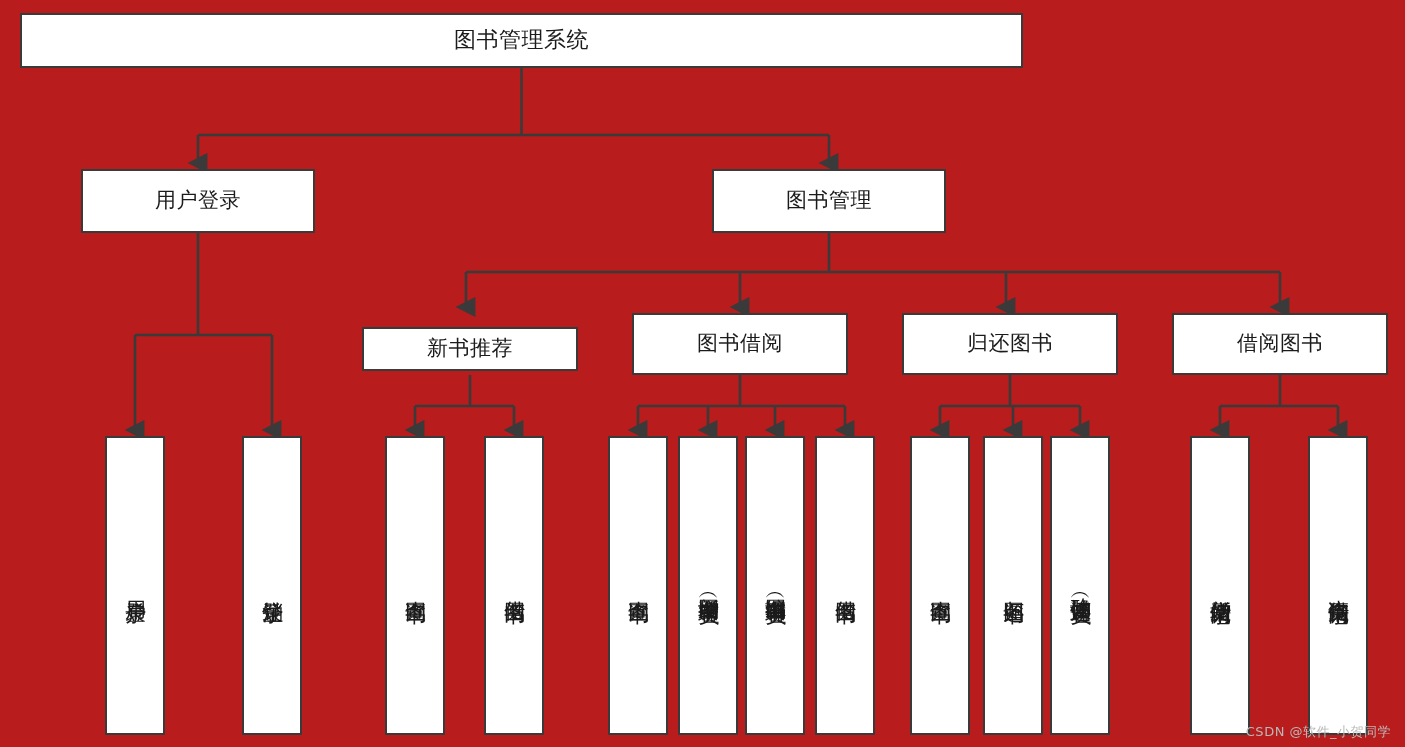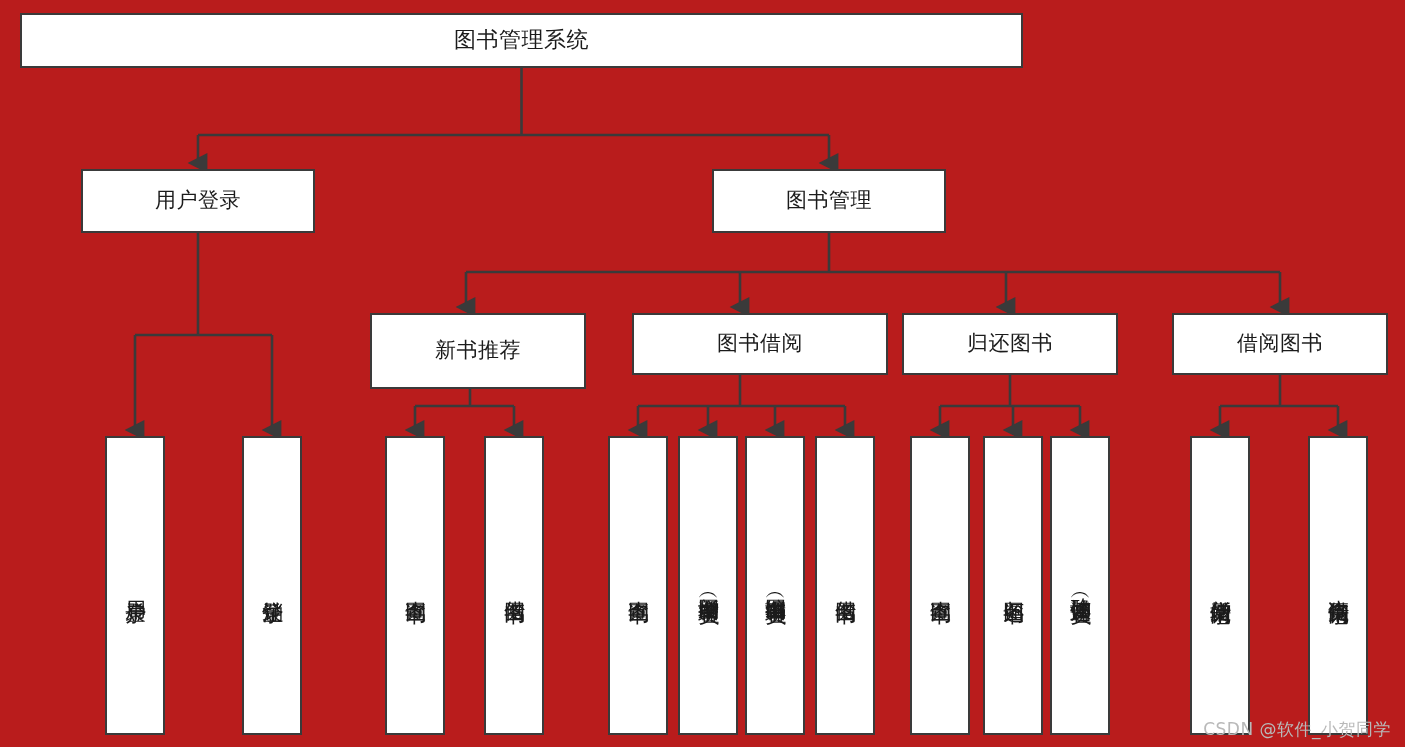--- a/index.html
+++ b/index.html
@@ -57,21 +57,21 @@
     line-height: 1.22;
     letter-spacing: 1px;
     color: #1b1b1b;
     white-space: nowrap;
     text-align: center;
   }
   #watermark {
     position: absolute;
     right: 14px;
     bottom: 6px;
-    font-size: 17px;
+    font-size: 13px;
     color: #b9b9b9;
     letter-spacing: 0.5px;
     white-space: nowrap;
     pointer-events: none;
   }
 </style>
 </head>
 <body>
 
 <div id="diagram-root">
@@ -145,24 +145,24 @@
     <span class="node-label-h">图书管理系统</span>
   </div>
 
   <div class="node-box node-level2" id="node-user-login" style="left: 81px; top: 169px; width: 234px; height: 64px;">
     <span class="node-label-h">用户登录</span>
   </div>
   <div class="node-box node-level2" id="node-book-manage" style="left: 712px; top: 169px; width: 234px; height: 64px;">
     <span class="node-label-h">图书管理</span>
   </div>
 
-  <div class="node-box node-level3" id="node-new-book-recommend" style="left: 362px; top: 313px; width: 216px; height: 76px; margin-left: 8px;">
+  <div class="node-box node-level3" id="node-new-book-recommend" style="left: 362px; top: 327px; width: 216px; height: 44px;">
     <span class="node-label-h">新书推荐</span>
   </div>
-  <div class="node-box node-level3" id="node-book-borrow" style="left: 632px; top: 313px; width: 256px; height: 62px; align-items: center;">
+  <div class="node-box node-level3" id="node-book-borrow" style="left: 632px; top: 313px; width: 216px; height: 62px; align-items: center;">
     <span class="node-label-h">图书借阅</span>
   </div>
   <div class="node-box node-level3" id="node-current-borrow" style="left: 902px; top: 313px; width: 216px; height: 62px;">
     <span class="node-label-h">归还图书</span>
   </div>
   <div class="node-box node-level3" id="node-borrow-record" style="left: 1172px; top: 313px; width: 216px; height: 62px;">
     <span class="node-label-h">借阅图书</span>
   </div>
 
   <div class="node-box node-leaf" style="left: 105px; top: 436px; width: 60px; height: 299px;">

